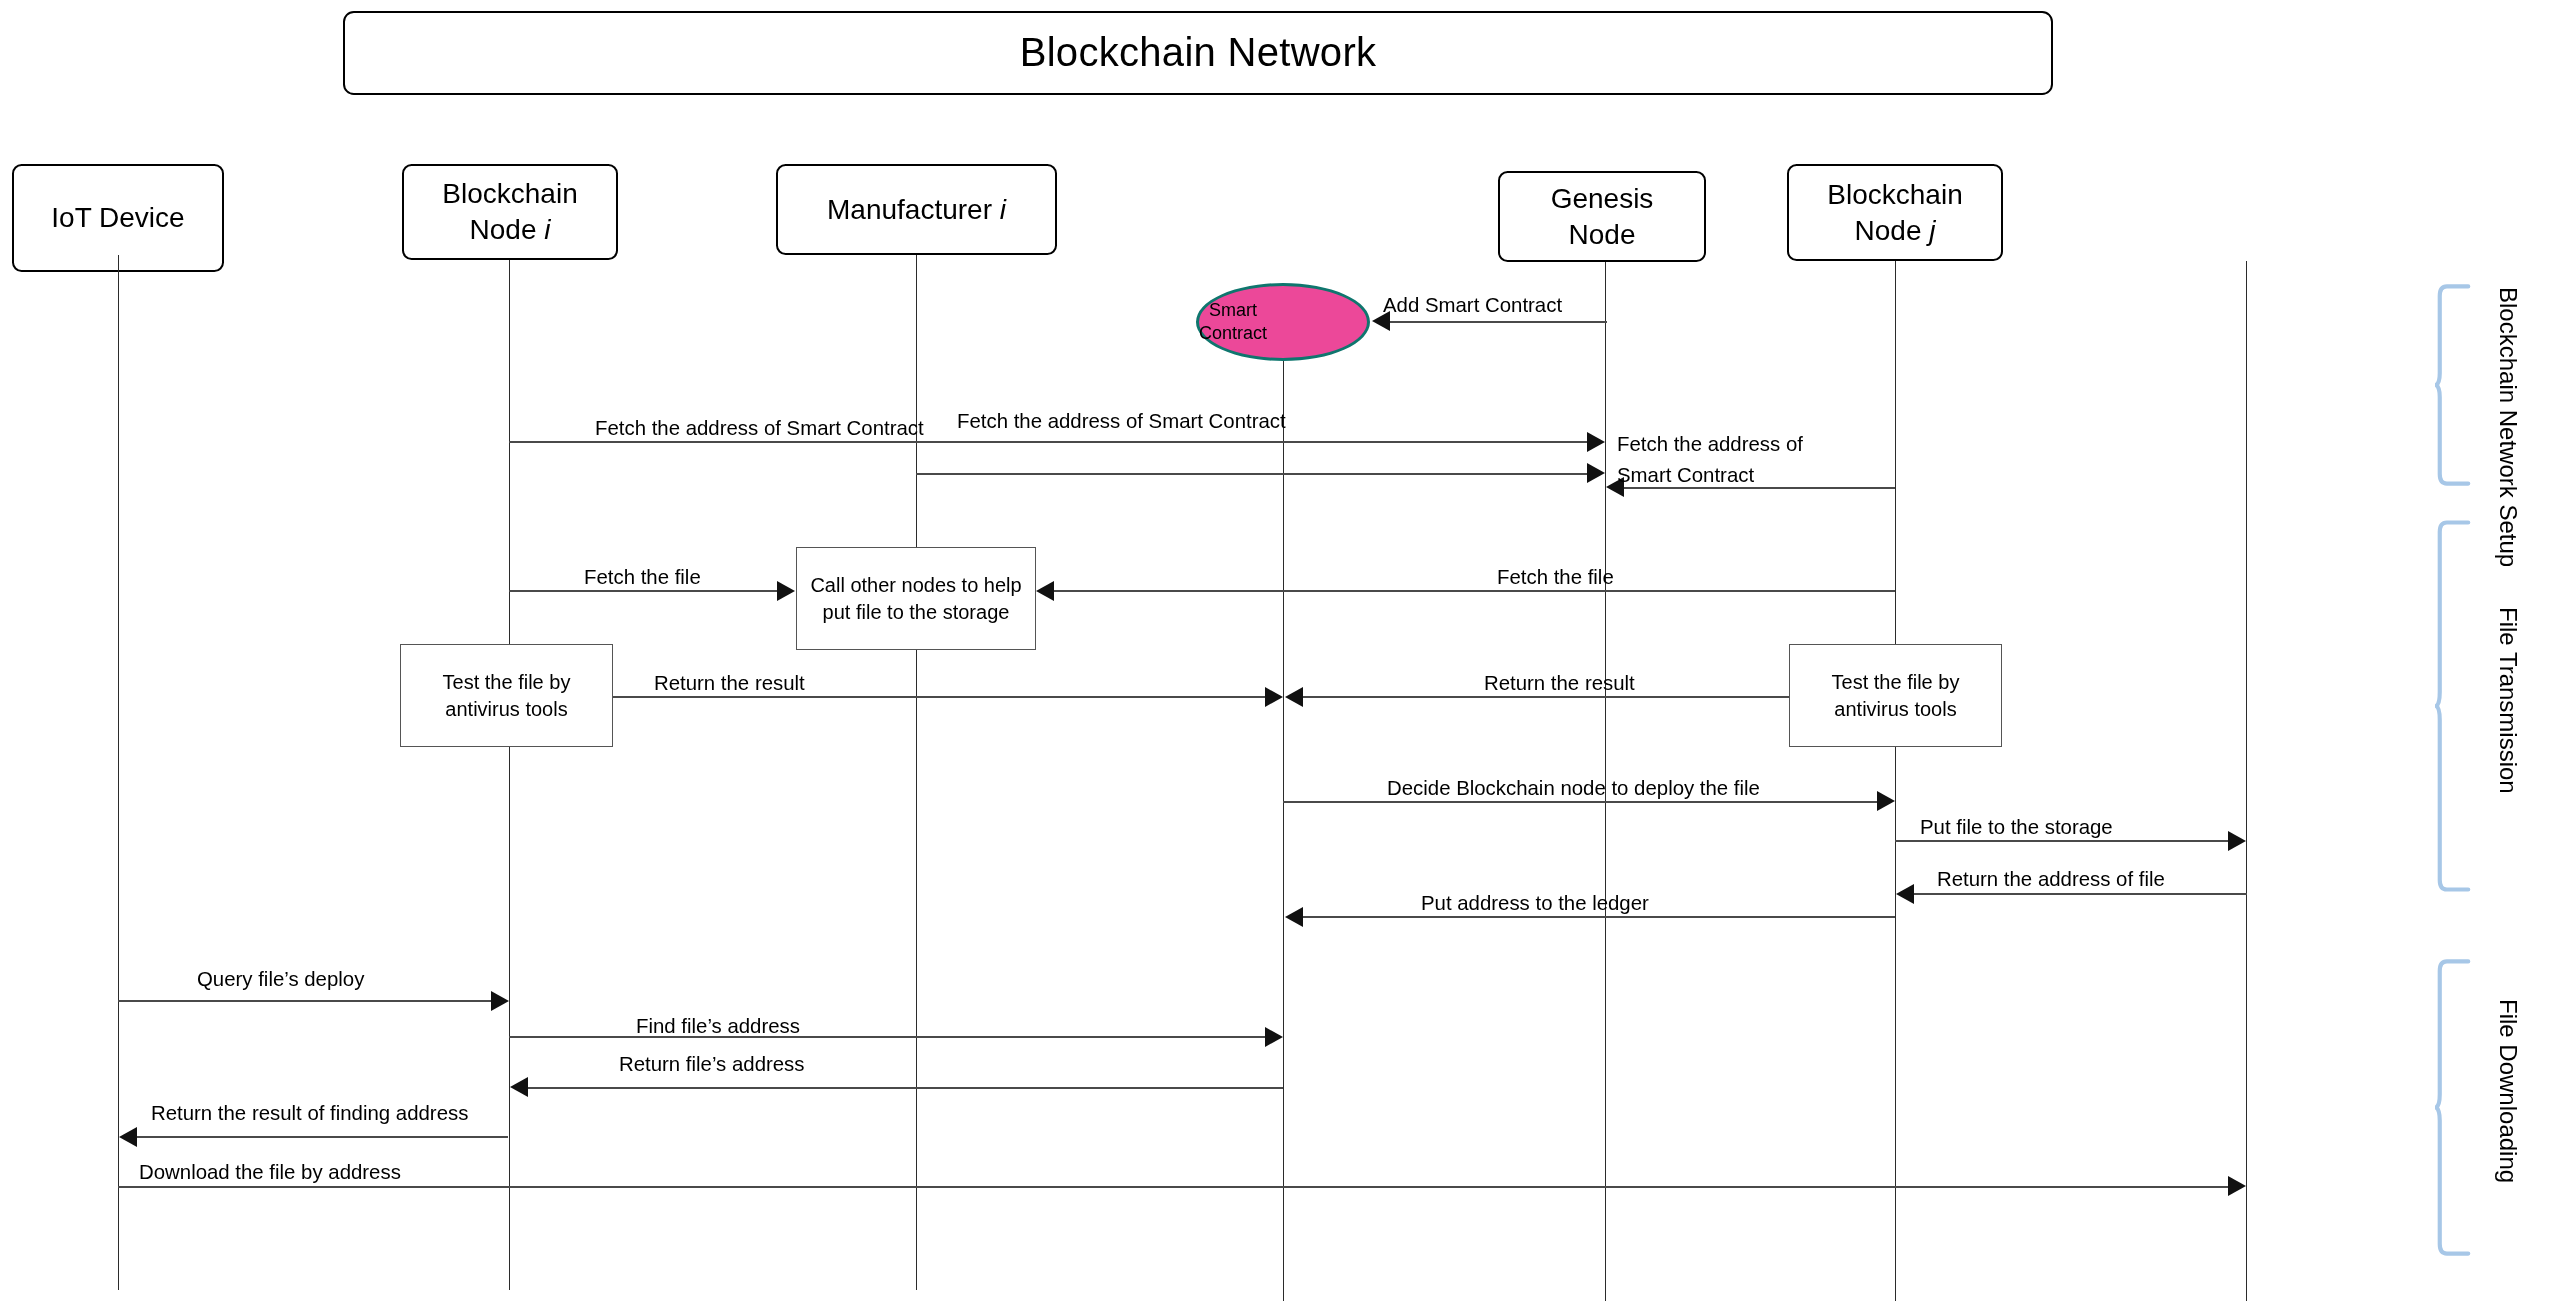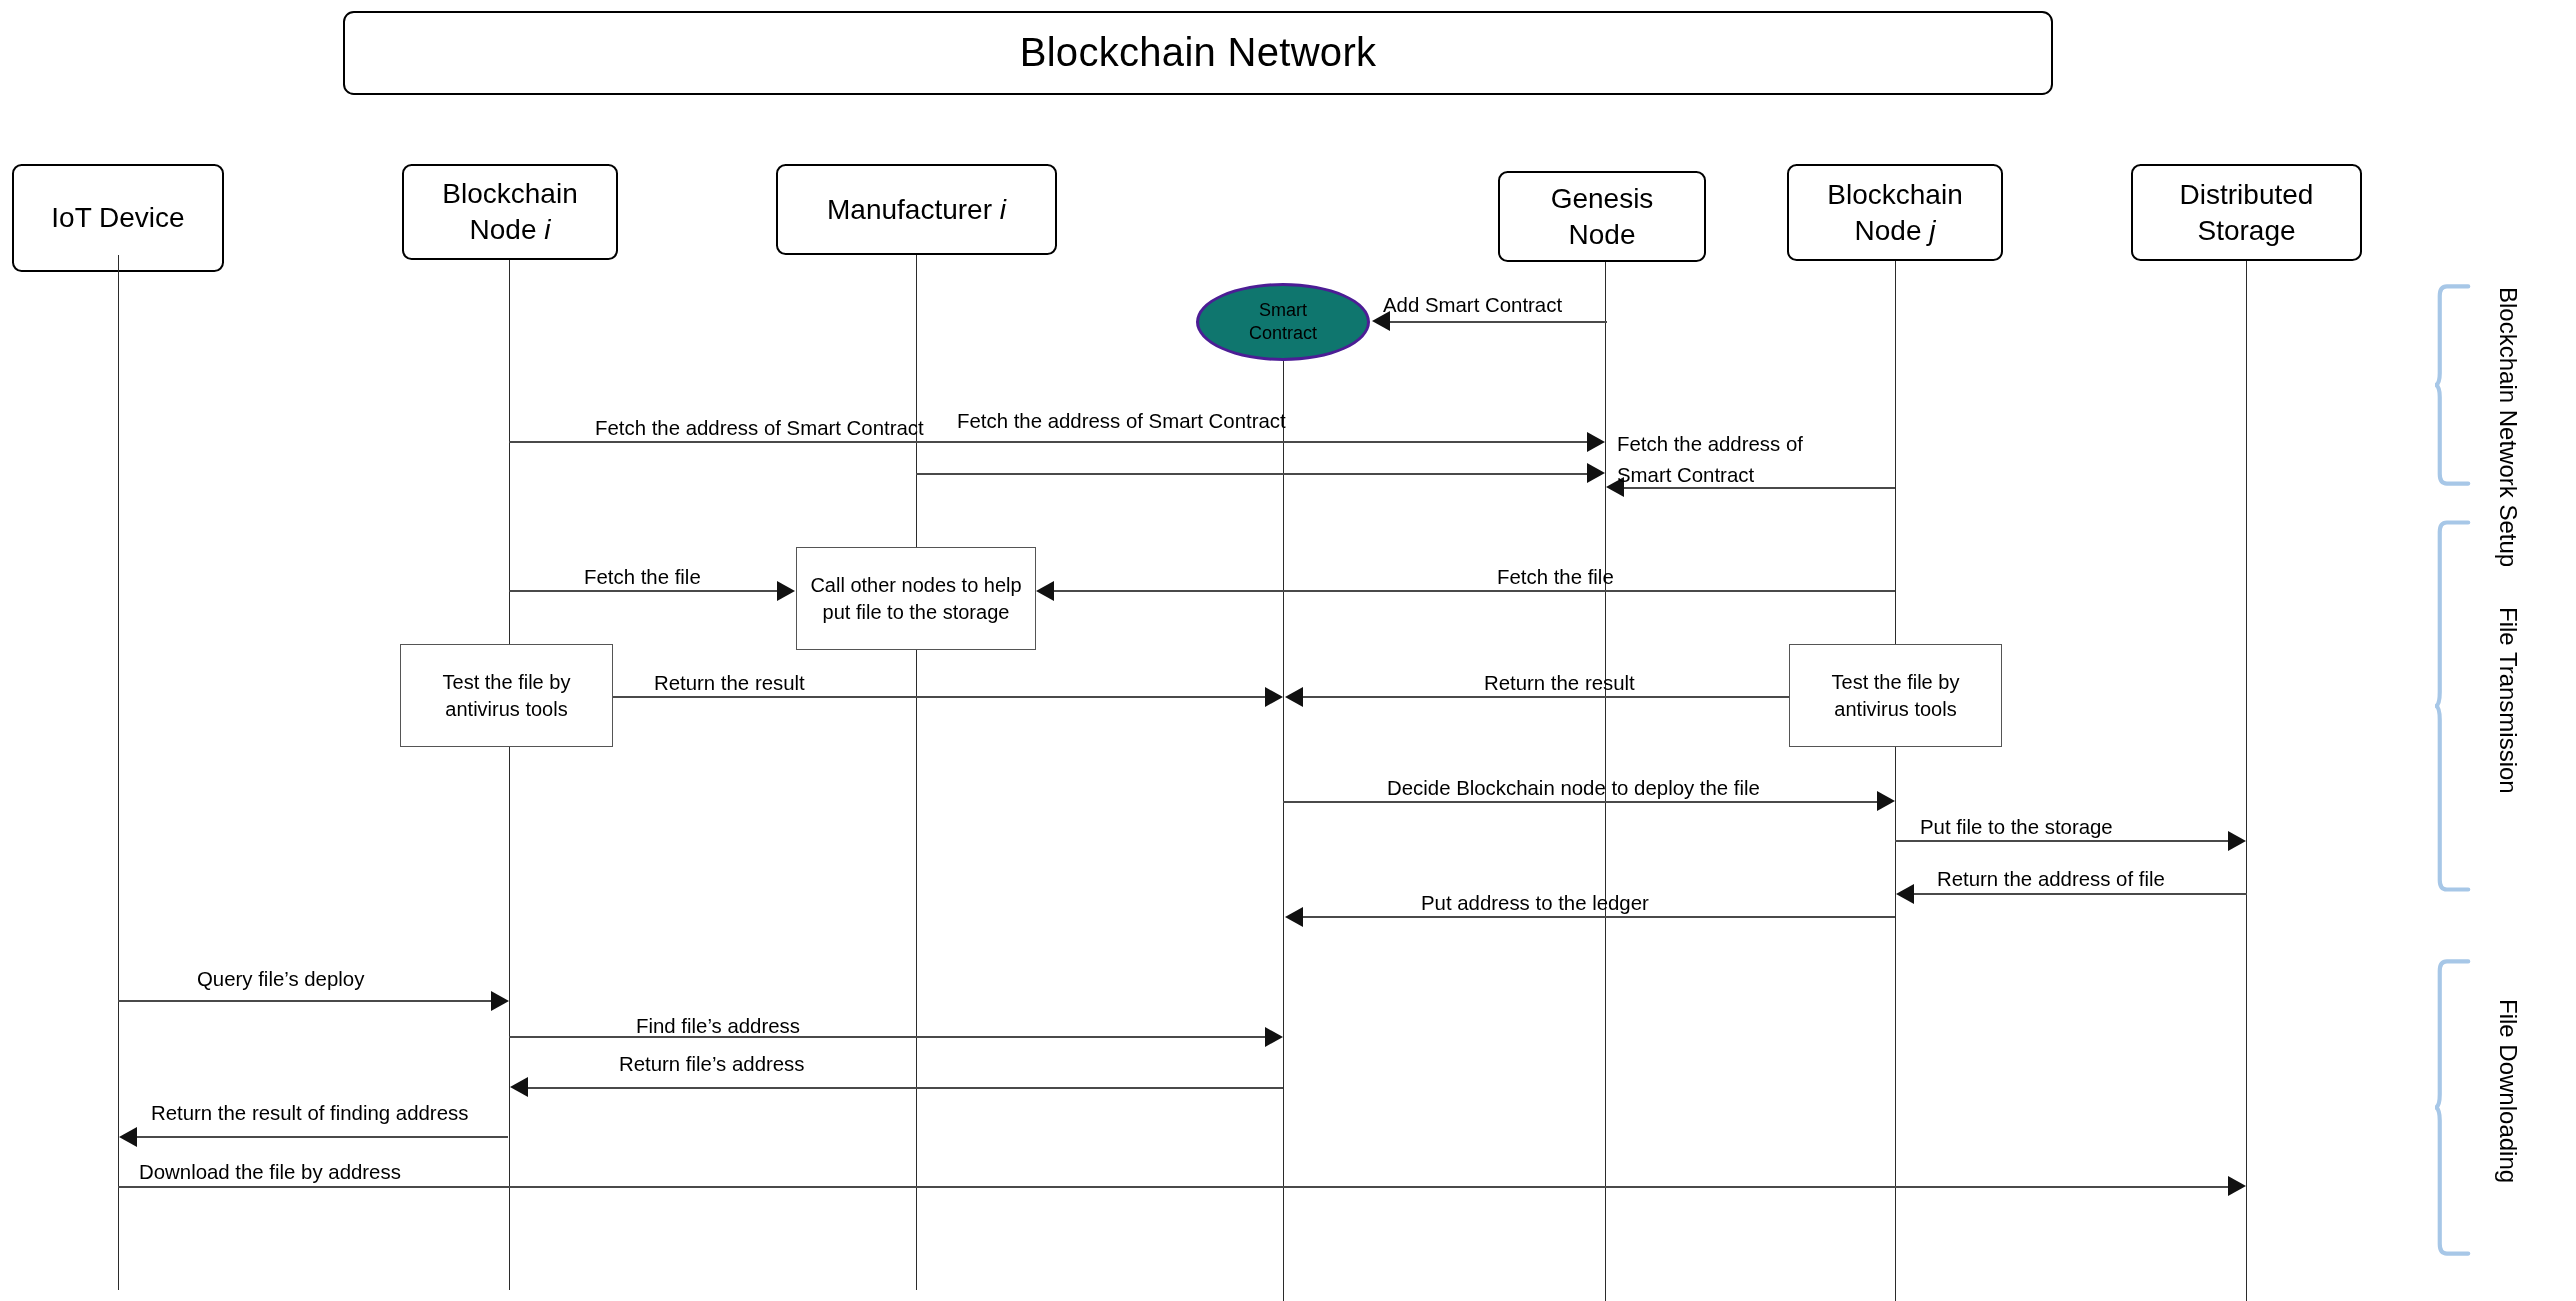--- a/index.html
+++ b/index.html
@@ -53,27 +53,26 @@
   .actor .it { font-style: italic; }
   
   .lifeline {
     position: absolute;
     width: 0;
     border-left: 1.8px solid #2b2b2b;
   }
   
   .oval {
     position: absolute;
-    border: 3px solid #4c1d95;
+    border: 3px solid #0f766e;
     border-radius: 50%;
     box-sizing: border-box;
-    background: #0f766e;
-    display: flex;
-    align-items: center;
-    justify-content: center;
+    background: #ec4899;
+    display: flex;
+    align-items: center;
     text-align: center;
     font-size: 18px;
     line-height: 1.3;
   }
   
   .actbox {
     position: absolute;
     border: 1.8px solid #555555;
     box-sizing: border-box;
     background: #ffffff;
@@ -156,26 +155,20 @@
     </div>
   </div>
 
   <div class="actor" style="left:1787px; top:164px; width:216px; height:97px;">
     <div>
       <span>Blockchain</span><br>
       <span>Node </span><span class="it">j</span>
     </div>
   </div>
 
-  <div class="actor" style="left:2131px; top:164px; width:231px; height:97px;">
-    <div>
-      <span>Distributed</span><br>
-      <span>Storage</span>
-    </div>
-  </div>
 
   <div class="lifeline" style="left:118px;  top:255px; height:1035px;"></div>
   <div class="lifeline" style="left:509px;  top:260px; height:1030px;"></div>
   <div class="lifeline" style="left:916px; top:255px; height:1035px;"></div>
   <div class="lifeline" style="left:1283px; top:358px; height:943px;"></div>
   <div class="lifeline" style="left:1605px; top:262px; height:1039px;"></div>
   <div class="lifeline" style="left:1895px; top:261px; height:1041px;"></div>
   <div class="lifeline" style="left:2246px; top:261px; height:1041px;"></div>
 
   <div class="oval" style="left:1196px; top:283px; width:174px; height:78px;">

